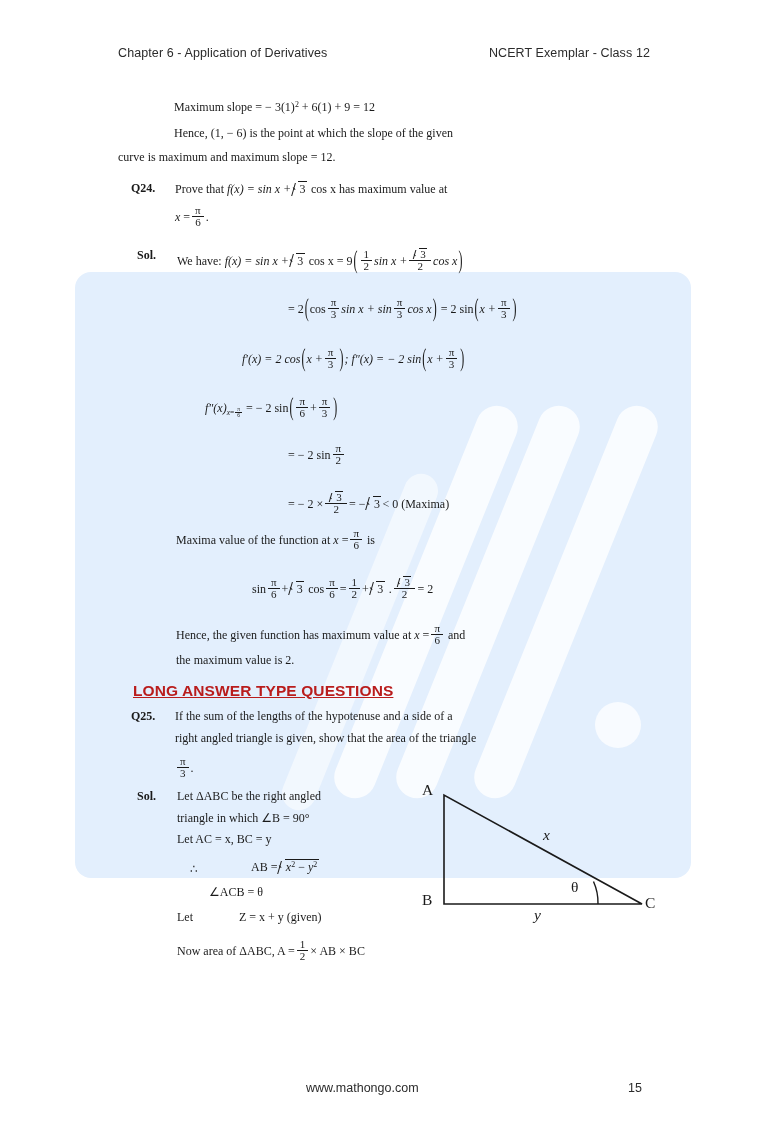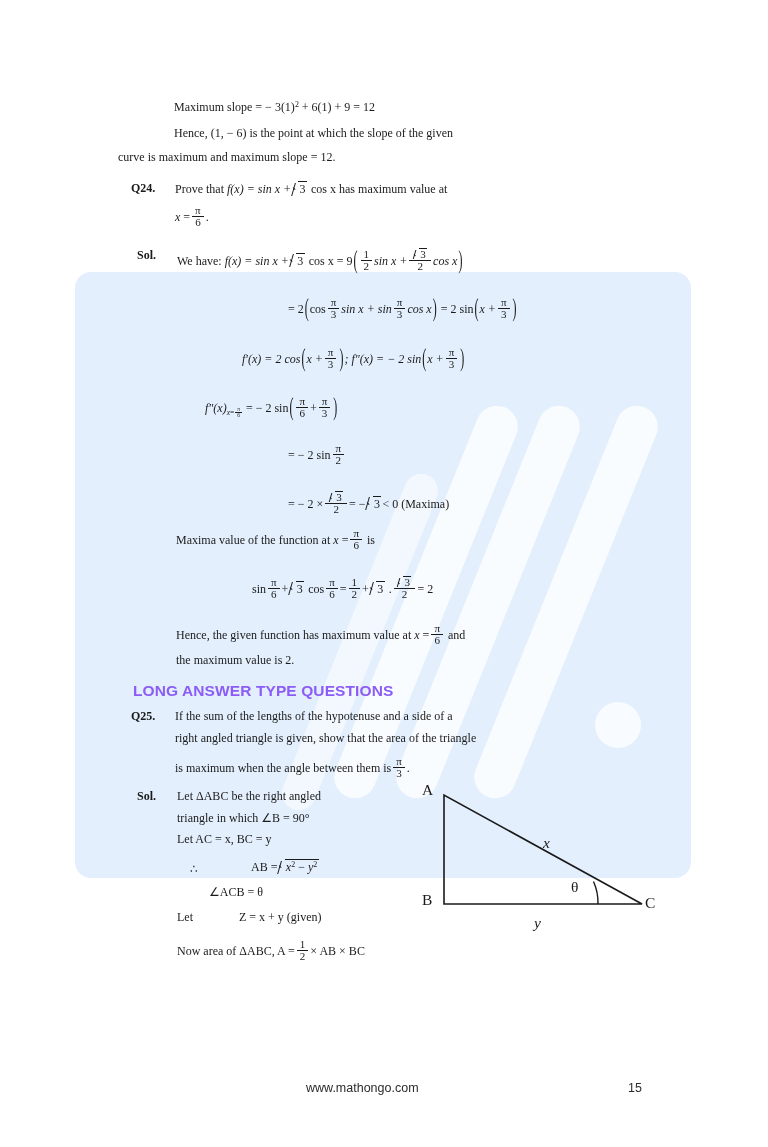--- a/index.html
+++ b/index.html
@@ -40,24 +40,24 @@
   .wm i.s2{left:392px;top:120px;width:42px;height:420px;}
   .wm i.s3{left:470px;top:120px;width:42px;height:420px;}
   .wm i.s4{left:268px;top:190px;width:34px;height:360px;opacity:.55;}
   .wm i.dot{left:520px;top:430px;width:46px;height:46px;border-radius:50%;transform:none;opacity:.75;}
 
   
   .content{position:absolute;left:0;top:0;width:768px;z-index:2;}
   .ln{position:absolute;font-size:12px;line-height:1.28;white-space:nowrap;}
 
   .tag{font-weight:bold;}
-  .sans-bold{font-family:"Liberation Sans", sans-serif;font-weight:bold;font-size:15.5px;letter-spacing:.1px;color:#8b5cf6;}
+  .sans-bold{font-family:"Liberation Sans", sans-serif;font-weight:bold;font-size:15.5px;letter-spacing:.1px;color:#b91c1c;text-decoration:underline;}
 
   i.v{font-style:italic;}
-  .fn{font-style:italic;margin-top:8px;}
+  .fn{font-style:italic;}
 
   
   .fr{display:inline-block;vertical-align:-0.48em;text-align:center;line-height:1.02;margin:0 2px;}
   .fr .n{display:block;padding:0 3px;font-size:.92em;}
   .fr .d{display:block;padding:0 3px;border-top:1.2px solid #1a1a1a;font-size:.92em;}
   .frs{display:inline-block;vertical-align:-0.45em;text-align:center;line-height:1.0;margin:0 1px;font-size:.72em;}
   .frs .n{display:block;padding:0 2px;}
   .frs .d{display:block;padding:0 2px;border-top:1px solid #1a1a1a;}
 
   
@@ -89,20 +89,24 @@
     font-family:"Liberation Sans", sans-serif;font-size:12.5px;color:#2b2b2b;
   }
   .ftr .site{position:absolute;left:306px;}
   .ftr .pg{position:absolute;left:628px;}
 </style>
 </head>
 <body>
 
 <div class="page">
 
+  <div class="hdr">
+    <span>Chapter 6 - Application of Derivatives</span>
+    <span>NCERT Exemplar - Class 12</span>
+  </div>
 
   <div class="hl"></div>
   <div class="wm">
     <i class="s4"></i>
     <i class="s1"></i>
     <i class="s2"></i>
     <i class="s3"></i>
     <i class="dot"></i>
   </div>
 
@@ -174,21 +178,21 @@
       <span>and</span>
     </div>
     <div class="ln" style="left:176px;top:653px;">the maximum value is 2.</div>
 
     <div class="ln sans-bold" style="left:133px;top:681px;">LONG ANSWER TYPE QUESTIONS</div>
 
     <div class="ln tag" style="left:131px;top:709px;">Q25.</div>
     <div class="ln" style="left:175px;top:709px;">If the sum of the lengths of the hypotenuse and a side of a</div>
     <div class="ln" style="left:175px;top:731px;">right angled triangle is given, show that the area of the triangle</div>
     <div class="ln" style="left:175px;top:756px;">
-      <span>is maximum when the angle between them is</span><span class="fr"><span class="n">π</span><span class="d">3</span></span><span>.</span>
+      <span class="fr"><span class="n">π</span><span class="d">3</span></span><span>.</span>
     </div>
 
     <div class="ln tag" style="left:137px;top:789px;">Sol.</div>
     <div class="ln" style="left:177px;top:789px;">Let ΔABC be the right angled</div>
     <div class="ln" style="left:177px;top:811px;">triangle in which ∠B = 90°</div>
     <div class="ln" style="left:177px;top:832px;">Let AC = x, BC = y</div>
 
     <div class="ln" style="left:190px;top:862px;">∴</div>
     <div class="ln" style="left:251px;top:859px;">
       <span>AB  =</span><span class="rad"><span><i class="v">x</i><sup class="e">2</sup> − <i class="v">y</i><sup class="e">2</sup></span></span>

